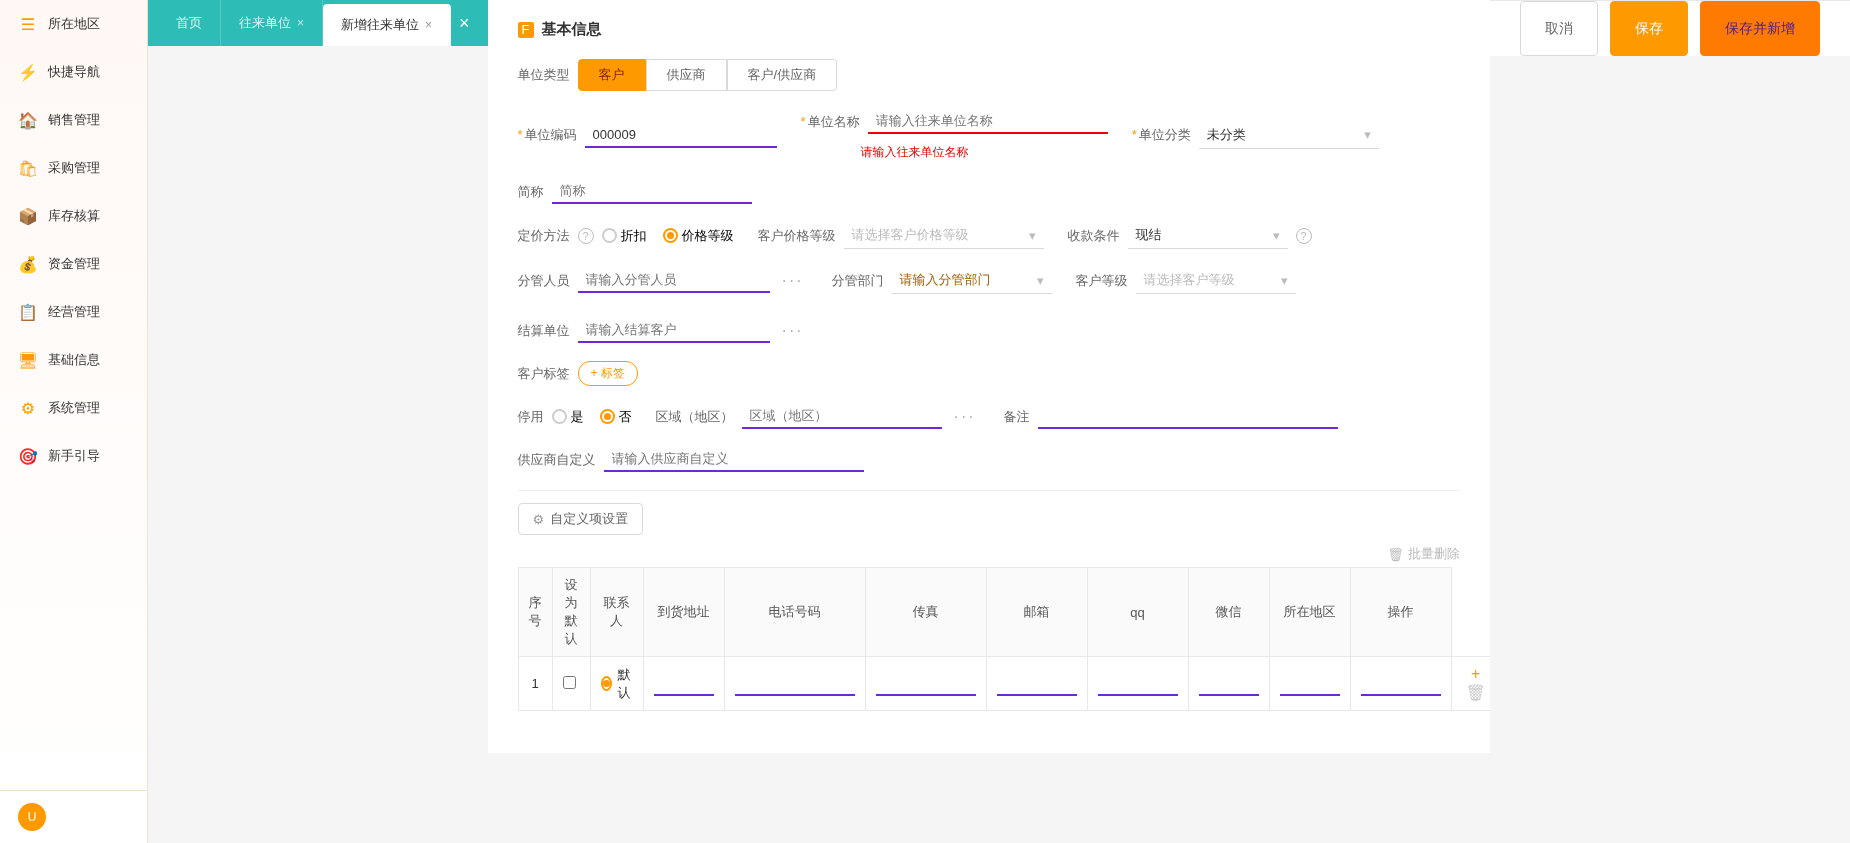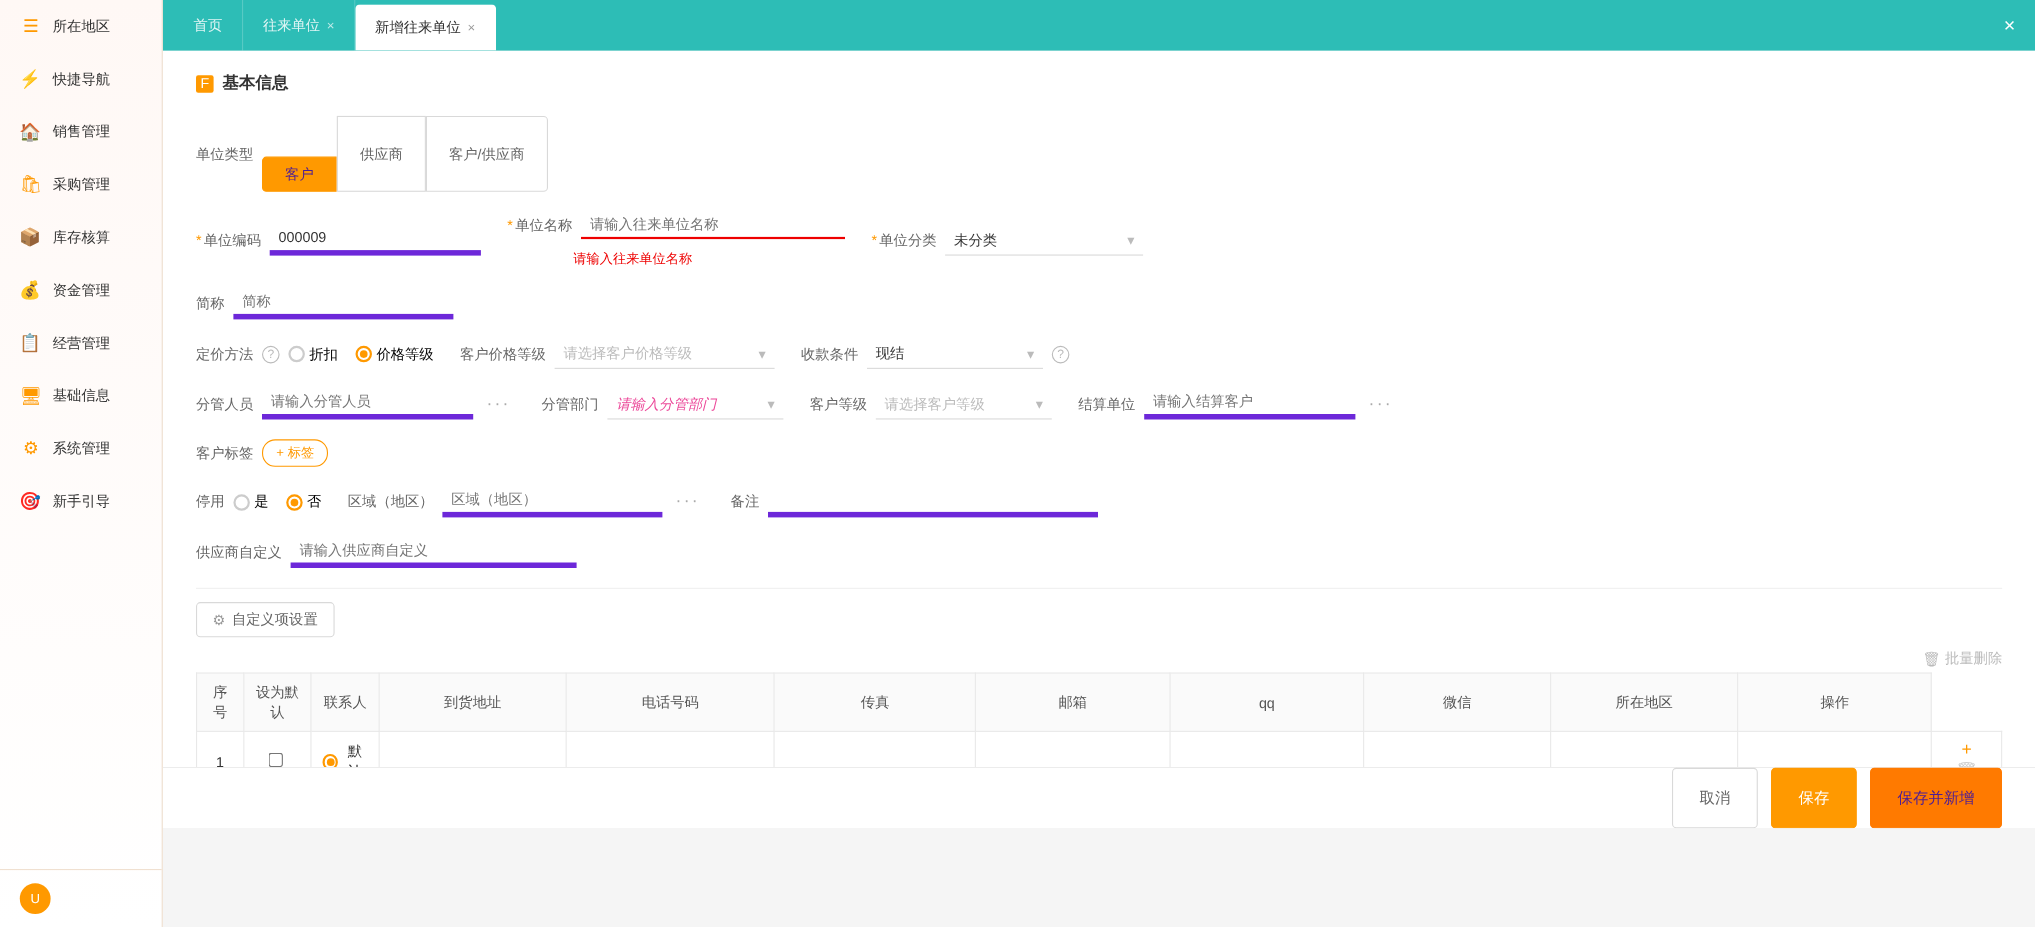--- a/index.html
+++ b/index.html
@@ -43,21 +43,21 @@
       border-top: 1px solid #f0e0d0;
     }
     .sidebar-avatar {
       width: 28px; height: 28px; border-radius: 50%; background: #f90; display: flex; align-items: center; justify-content: center; color: #fff; font-size: 12px;
     }
 
     
     .main {
       flex: 1;
       display: flex;
-      flex-direction: column;
+      flex-direction: row;
       height: 753px;
       overflow: hidden;
     }
 
     
     .tabs-bar {
       display: flex;
       align-items: center;
       background: #2dbdb6;
       height: 46px;
@@ -134,21 +134,21 @@
       gap: 8px;
     }
     .form-label {
       color: #666;
       white-space: nowrap;
       font-size: 13px;
     }
     .required { color: #f90; margin-right: 2px; }
     .form-input {
       border: none;
-      border-bottom: 5px solid #6d28d9;
+      border-bottom: 2px solid #6d28d9;
       outline: none;
       padding: 4px 8px;
       font-size: 13px;
       color: #333;
       background: transparent;
       min-width: 160px;
     }
     .form-input.error-border { border-bottom: 2px solid #e00; }
     .error-msg { color: #e00; font-size: 12px; display: block; margin-top: 2px; }
 
@@ -175,22 +175,21 @@
       padding: 6px 20px;
       border: 1px solid #d9d9d9;
       cursor: pointer;
       font-size: 13px;
       color: #666;
       background: #fff;
     }
     .unit-type-btn.active {
       background: #f90;
       border-color: #f90;
-      color: #4c1d95;
-      margin-top: 37px;
+      color: #7f1d1d;
     }
     .unit-type-btn:first-child { border-radius: 4px 0 0 4px; }
     .unit-type-btn:last-child { border-radius: 0 4px 4px 0; }
 
     
     .radio-group { display: flex; align-items: center; gap: 16px; }
     .radio-item { display: flex; align-items: center; gap: 4px; cursor: pointer; }
     .radio-outer {
       width: 15px; height: 15px; border-radius: 50%;
       border: 2px solid #ccc; display: flex; align-items: center; justify-content: center;
@@ -448,21 +447,21 @@
 
     <div class="form-row">
       <div class="form-group">
         <span class="form-label">分管人员</span>
         <input class="form-input" type="text" style="min-width: 160px;" placeholder="请输入分管人员">
         <span class="ellipsis-btn">···</span>
       </div>
       <div class="form-group">
         <span class="form-label">分管部门</span>
         <div class="form-select" style="min-width:160px;">
-          <span style="color:#ec4899;font-style:italic;">请输入分管部门</span>
+          <span style="color:#a16207;">请输入分管部门</span>
           <span class="select-arrow" style="margin-left:auto;">▾</span>
         </div>
       </div>
       <div class="form-group">
         <span class="form-label">客户等级</span>
         <div class="form-select" style="min-width:160px;">
           <span style="color:#bbb;">请选择客户等级</span>
           <span class="select-arrow" style="margin-left:auto;">▾</span>
         </div>
       </div>

